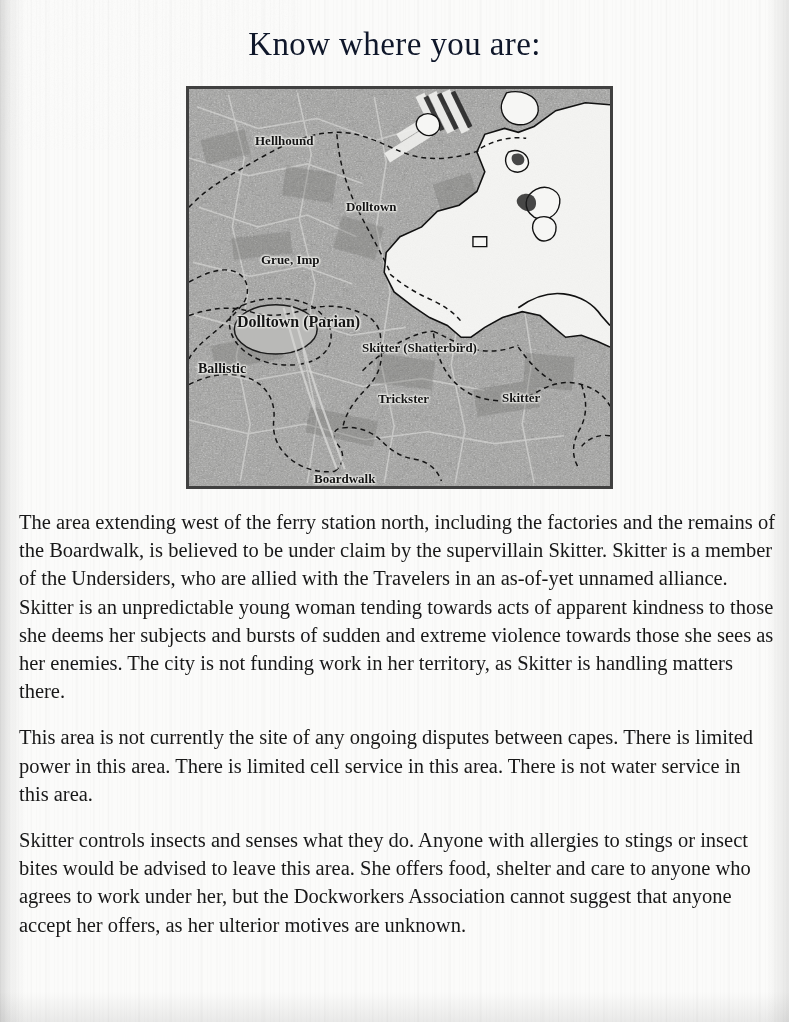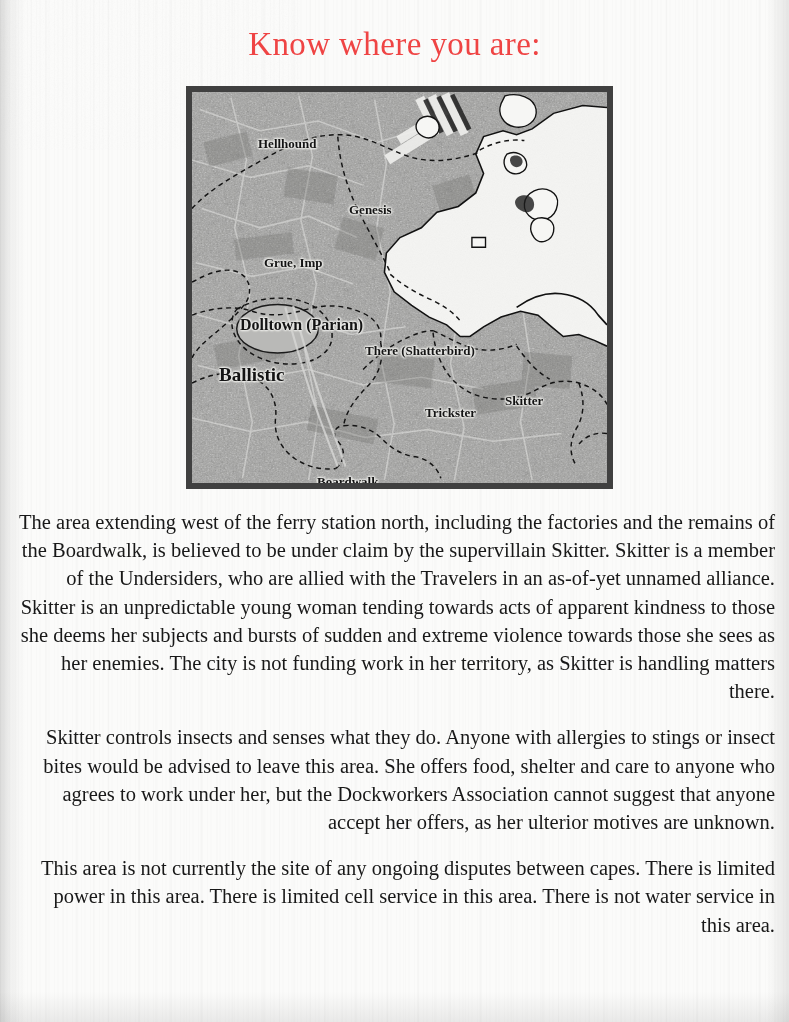--- a/index.html
+++ b/index.html
@@ -64,35 +64,35 @@
 
   
   .doc-title {
     position: absolute;
     left: 0; right: 0;
     top: 24px;
     text-align: center;
     font-family: "Liberation Serif", serif;
     font-size: 33px;
     line-height: 40px;
-    color: #ef4444;
+    color: #0f172a;
     letter-spacing: .4px;
     white-space: pre;
   }
 
   
   .map-figure {
     position: absolute;
     left: 186px;
     top: 86px;
     width: 427px;
     height: 403px;
     background: #f2f2f0;
     overflow: hidden;
-    border: 6px solid #404040;
+    border: 3px solid #404040;
     box-sizing: border-box;
   }
   .map-svg { position: absolute; inset: 0; width: 100%; height: 100%; display:block; }
 
   .map-label {
     position: absolute;
     font-family: "Liberation Serif", serif;
     font-weight: bold;
     color: #141414;
     white-space: nowrap;
@@ -108,21 +108,21 @@
     position: absolute;
     left: 19px;
     top: 508px;
     width: 756px;
     font-family: "Liberation Serif", serif;
     font-size: 20.5px;
     line-height: 28.2px;
     color: #181818;
     text-align: left;
   }
-  .body-copy p { margin: 0 0 18px 0; text-align: right; }
+  .body-copy p { margin: 0 0 18px 0; }
   .body-copy p:last-child { margin-bottom: 0; }
 </style>
 </head>
 <body>
 
 <div class="page">
 
   <div class="scan-streaks"></div>
   <svg class="scan-noise" xmlns="http://www.w3.org/2000/svg">
     <defs>
@@ -298,29 +298,29 @@
         <path d="M334,222 C348,212 364,206 380,208 C396,210 410,218 418,230 L427,240" fill="none" stroke="#111" stroke-width="1.7"></path>
 
         <g fill="none" stroke="#d8d8d6" stroke-width="2.2" opacity="0.8">
           <path d="M96,222 C104,250 112,280 122,310 C130,334 140,360 150,386"></path>
           <path d="M104,220 C112,248 120,278 130,308 C138,332 148,358 158,386"></path>
         </g>
       </g>
     </svg>
 
     <div class="map-label" style="left:66px;  top:44px;  font-size:13px;">Hellhound</div>
-    <div class="map-label" style="left:157px; top:110px; font-size:13px;">Genesis</div>
+    <div class="map-label" style="left:157px; top:110px; font-size:13px;">Dolltown</div>
     <div class="map-label" style="left:72px;  top:163px; font-size:13px;">Grue, Imp</div>
     <div class="map-label" style="left:48px;  top:224px; font-size:16px;">Dolltown (Parian)</div>
-    <div class="map-label" style="left:27px;  top:272px; font-size:19px;text-align:right;">Ballistic</div>
-    <div class="map-label" style="left:173px; top:251px; font-size:13px;">There (Shatterbird)</div>
-    <div class="map-label" style="left:189px; top:313px; font-size:13px;margin-left:44px;">Trickster</div>
+    <div class="map-label" style="left:9px;  top:272px; font-size:14px;text-align:right;">Ballistic</div>
+    <div class="map-label" style="left:173px; top:251px; font-size:13px;">Skitter (Shatterbird)</div>
+    <div class="map-label" style="left:189px; top:302px; font-size:13px;">Trickster</div>
     <div class="map-label" style="left:313px; top:301px; font-size:13px;">Skitter</div>
     <div class="map-label" style="left:125px; top:382px; font-size:13px;">Boardwalk</div>
   </div>
 
   <div class="body-copy">
     <p>The area extending west of the ferry station north, including the factories and the remains of the Boardwalk, is believed to be under claim by the supervillain Skitter.  Skitter is a member of the Undersiders, who are allied with the Travelers in an as-of-yet unnamed alliance.  Skitter is an unpredictable young woman tending towards acts of apparent kindness to those she deems her subjects and bursts of sudden and extreme violence towards those she sees as her enemies.  The city is not funding work in her territory, as Skitter is handling matters there.</p>
+    <p>This area is not currently the site of any ongoing disputes between capes.  There is limited power in this area.  There is limited cell service in this area.  There is not water service in this area.</p>
     <p>Skitter controls insects and senses what they do.  Anyone with allergies to stings or insect bites would be advised to leave this area.  She offers food, shelter and care to anyone who agrees to work under her, but the Dockworkers Association cannot suggest that anyone accept her offers, as her ulterior motives are unknown.</p>
-    <p>This area is not currently the site of any ongoing disputes between capes.  There is limited power in this area.  There is limited cell service in this area.  There is not water service in this area.</p>
   </div>
 
 </div>
 
 </body></html>

